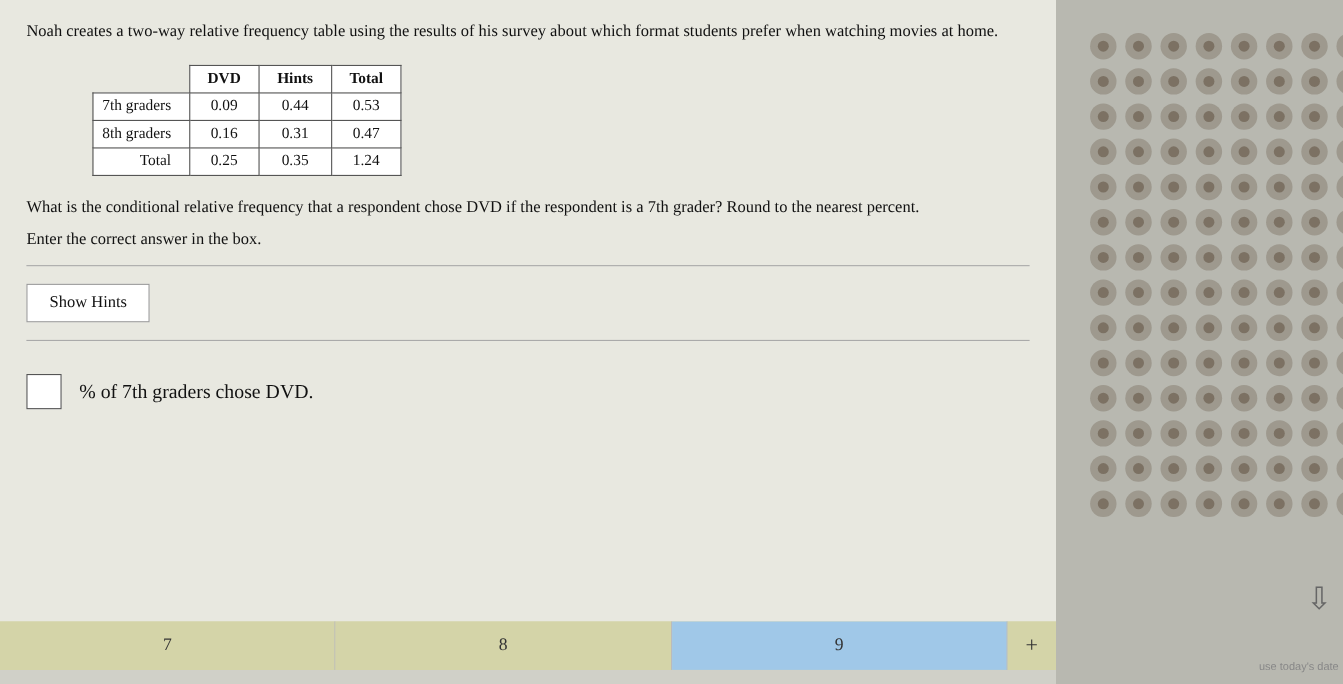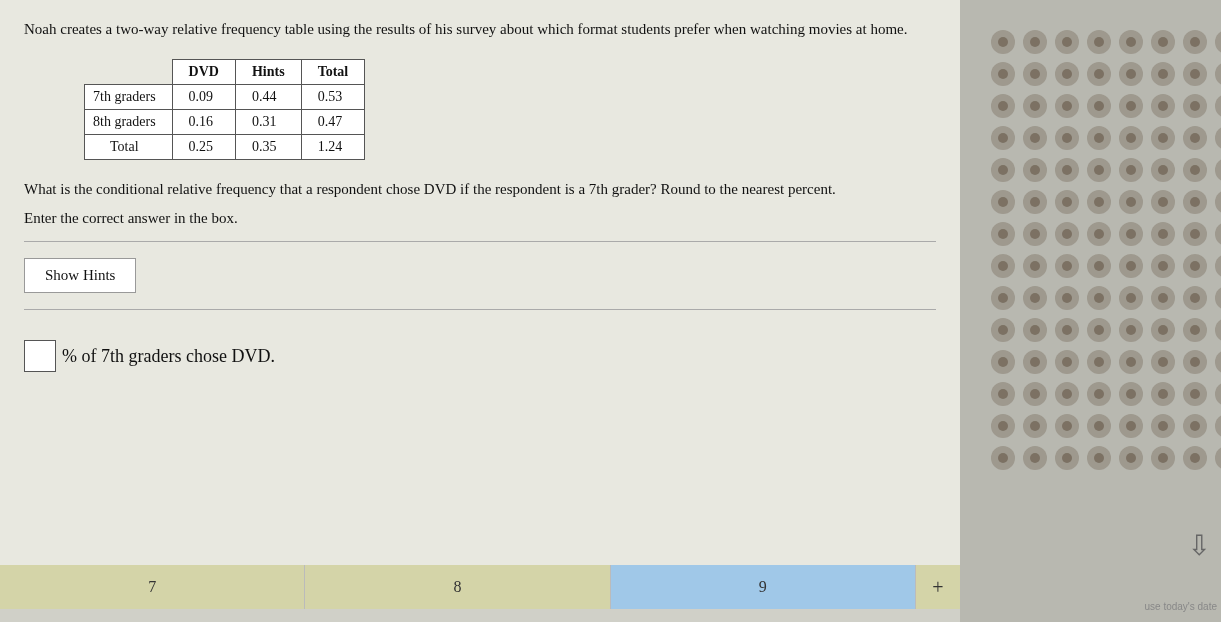--- a/index.html
+++ b/index.html
@@ -35,32 +35,32 @@
     
     .freq-table {
       border-collapse: collapse;
       margin-bottom: 18px;
       margin-left: 60px;
     }
 
     .freq-table th, .freq-table td {
       border: 1px solid #555;
       padding: 4px 16px;
-      text-align: left;
+      text-align: center;
       font-size: 14px;
       background: #fff;
     }
 
     .freq-table th {
       background: #fff;
       font-weight: bold;
     }
 
     .freq-table td.row-label {
-      text-align: center;
+      text-align: right;
       background: #fff;
       font-weight: normal;
       padding-left: 8px;
     }
 
     .freq-table .empty-corner {
       border: none;
       background: transparent;
     }
 
@@ -91,21 +91,21 @@
       font-size: 15px;
       font-family: Georgia, serif;
       cursor: pointer;
       color: #111;
     }
 
     
     .answer-section {
       display: flex;
       align-items: center;
-      gap: 6px;
+      gap: 16px;
       margin-bottom: 0;
       padding-top: 10px;
     }
 
     .answer-input {
       width: 32px;
       height: 32px;
       border: 1px solid #555;
       background: #fff;
       font-size: 14px;

